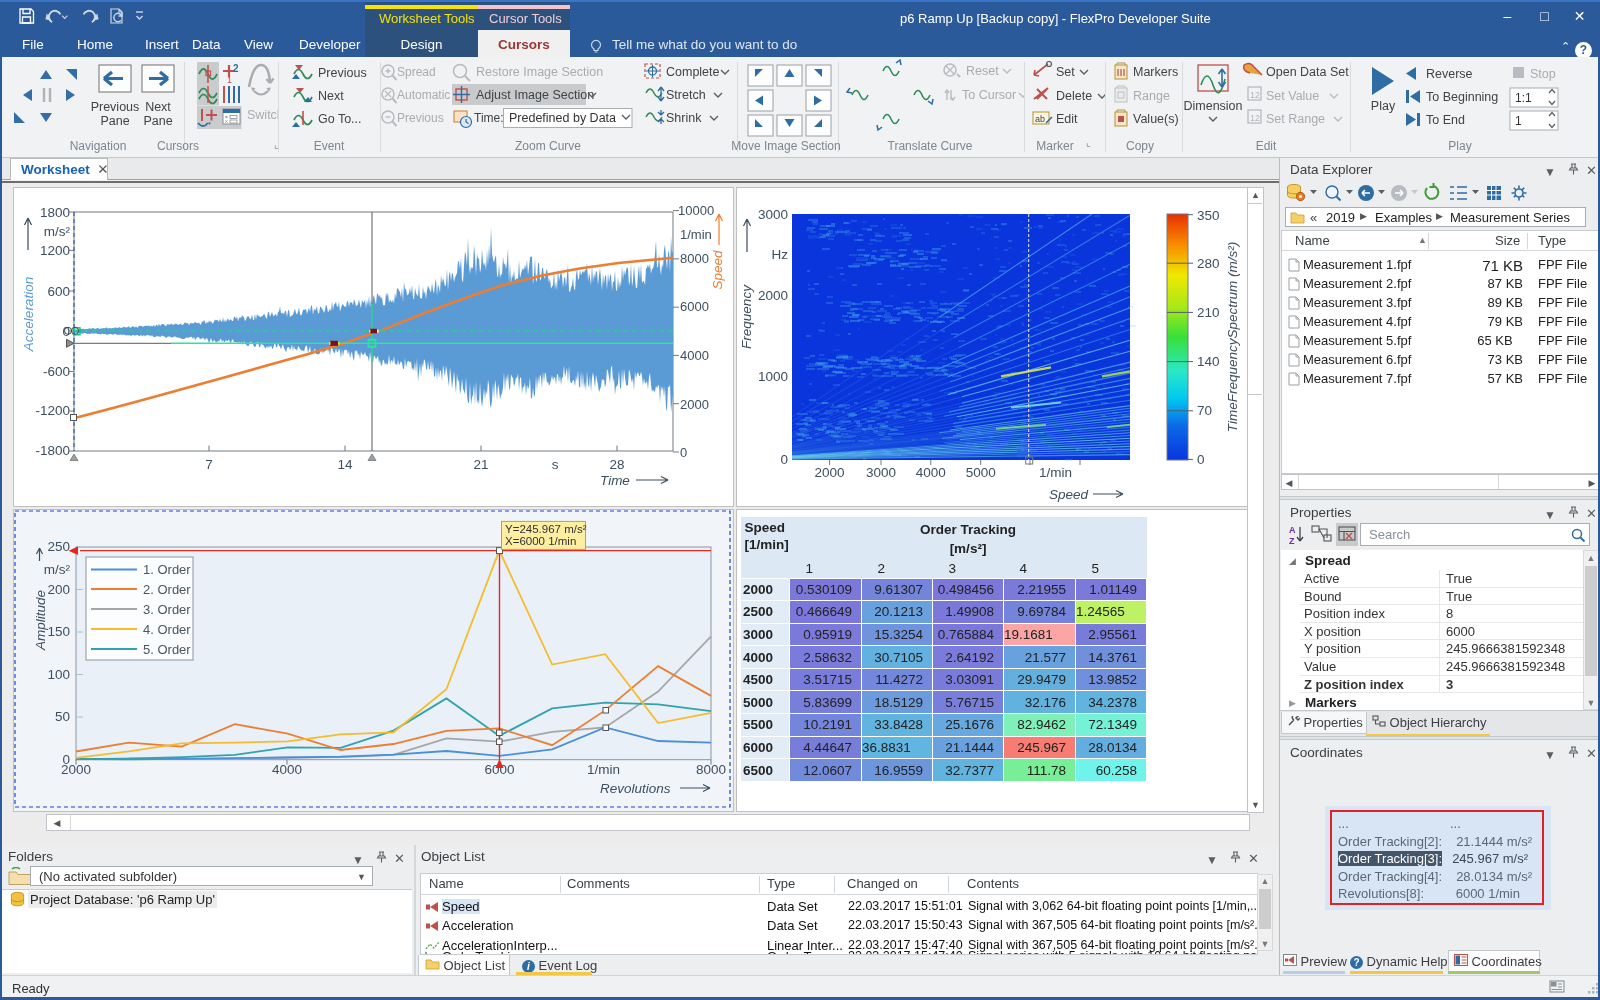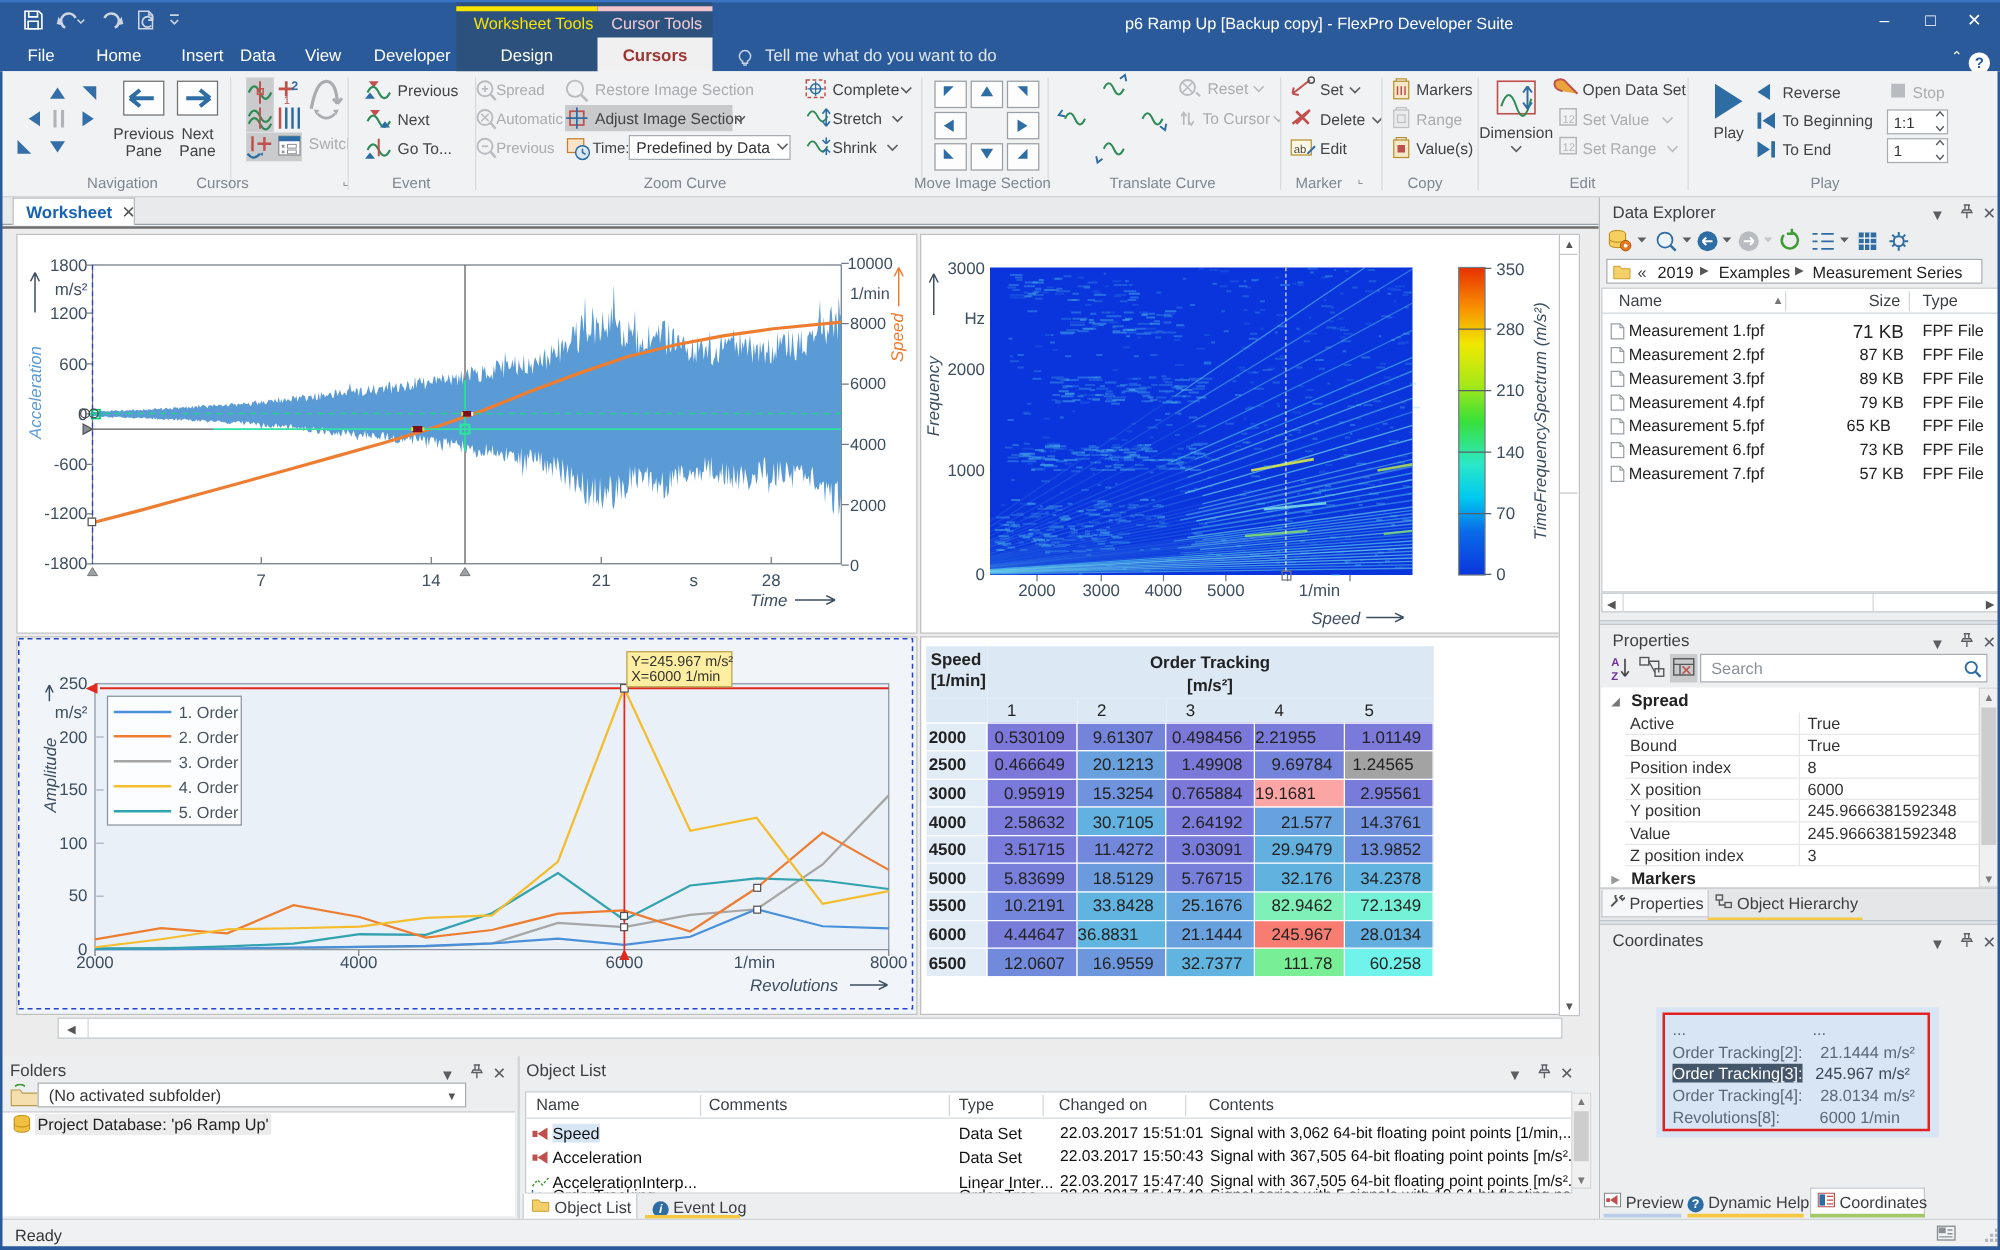--- a/index.html
+++ b/index.html
@@ -711,30 +711,30 @@
               <td style="text-align:left; padding-left:16px;">2</td>
               <td style="text-align:left; padding-left:16px;">3</td>
               <td style="text-align:left; padding-left:16px;">4</td>
               <td style="text-align:left; padding-left:16px;">5</td>
             </tr>
 <tr style="height:22.6px;">
               <td style="background:#e2ecf6; font-weight:bold; text-align:right; padding-right:16px; border:1px solid #fff;">2000</td>
               <td style="background:#7b78da; text-align:right; padding-right:9px; border:1px solid #fff;">0.530109</td>
               <td style="background:#7584db; text-align:right; padding-right:9px; border:1px solid #fff;">9.61307</td>
               <td style="background:#7b78da; text-align:right; padding-right:9px; border:1px solid #fff;">0.498456</td>
-              <td style="background:#7a7ada; text-align:right; padding-right:22px; border:1px solid #fff;">2.21955</td>
+              <td style="background:#7a7ada; text-align:right; padding-right:9px; border:1px solid #fff;">2.21955</td>
               <td style="background:#7b79da; text-align:right; padding-right:9px; border:1px solid #fff;">1.01149</td>
             </tr>
 <tr style="height:22.6px;">
               <td style="background:#e2ecf6; font-weight:bold; text-align:right; padding-right:16px; border:1px solid #fff;">2500</td>
               <td style="background:#7b78da; text-align:right; padding-right:9px; border:1px solid #fff;">0.466649</td>
               <td style="background:#69a0de; text-align:right; padding-right:9px; border:1px solid #fff;">20.1213</td>
               <td style="background:#7a79da; text-align:right; padding-right:9px; border:1px solid #fff;">1.49908</td>
               <td style="background:#7584db; text-align:right; padding-right:9px; border:1px solid #fff;">9.69784</td>
-              <td style="background:#a3a3a3; text-align:center; padding-right:9px; border:1px solid #fff;">1.24565</td>
+              <td style="background:#bef264; text-align:left; padding-right:9px; border:1px solid #fff;">1.24565</td>
             </tr>
 <tr style="height:22.6px;">
               <td style="background:#e2ecf6; font-weight:bold; text-align:right; padding-right:16px; border:1px solid #fff;">3000</td>
               <td style="background:#7b79da; text-align:right; padding-right:9px; border:1px solid #fff;">0.95919</td>
               <td style="background:#6f93dd; text-align:right; padding-right:9px; border:1px solid #fff;">15.3254</td>
               <td style="background:#7b78da; text-align:right; padding-right:9px; border:1px solid #fff;">0.765884</td>
               <td style="background:#fca5a5; text-align:left; padding-right:9px; border:1px solid #fff;margin-left:13px;">19.1681</td>
               <td style="background:#797bda; text-align:right; padding-right:9px; border:1px solid #fff;">2.95561</td>
             </tr>
 <tr style="height:22.6px;">
@@ -965,21 +965,21 @@
           <div class="abs" style="left:146px; top:1px; font-size:13px; color:#333;">6000</div>
         </div>
 <div class="abs" style="left:19px; top:90.4px; width:283px; height:17.6px; border-bottom:1px solid #e8e8e8;">
           <div class="abs" style="left:0; top:0; width:140px; height:17.6px; border-right:1px solid #e8e8e8; padding:1px 0 0 4px; font-size:13px; color:#333;">Y position</div>
           <div class="abs" style="left:146px; top:1px; font-size:13px; color:#333;">245.9666381592348</div>
         </div>
 <div class="abs" style="left:19px; top:108.0px; width:283px; height:17.6px; border-bottom:1px solid #e8e8e8;">
           <div class="abs" style="left:0; top:0; width:140px; height:17.6px; border-right:1px solid #e8e8e8; padding:1px 0 0 4px; font-size:13px; color:#333;">Value</div>
           <div class="abs" style="left:146px; top:1px; font-size:13px; color:#333;">245.9666381592348</div>
         </div>
-<div class="abs" style="left:19px; top:125.60000000000001px; width:283px; height:17.6px; border-bottom:1px solid #e8e8e8;">
+<div class="abs" style="left:19px; top:125.60000000000001px; width:283px; height:17.6px; border-bottom:1px solid #e8e8e8;font-weight:bold;">
           <div class="abs" style="left:0; top:0; width:140px; height:17.6px; border-right:1px solid #e8e8e8; padding:1px 0 0 4px; font-size:13px; color:#333;">Z position index</div>
           <div class="abs" style="left:146px; top:1px; font-size:13px; color:#333;">3</div>
         </div>
   <span class="abs" style="left:8px; top:148px; color:#999; font-size:9px;">▶</span>
   <span class="abs" style="left:24px; top:145px; font-weight:bold; color:#222; font-size:13.5px;">Markers</span>
 </div>
 <div class="sb" style="left:303px; top:392px; width:16px; height:160px;"></div>
 <div class="sbarrow" style="left:304px; top:395px; width:14px;">▲</div>
 <div class="sbarrow" style="left:304px; top:540px; width:14px;">▼</div>
 <div class="sbthumb" style="left:305px; top:408px; width:12px; height:110px;"></div>

